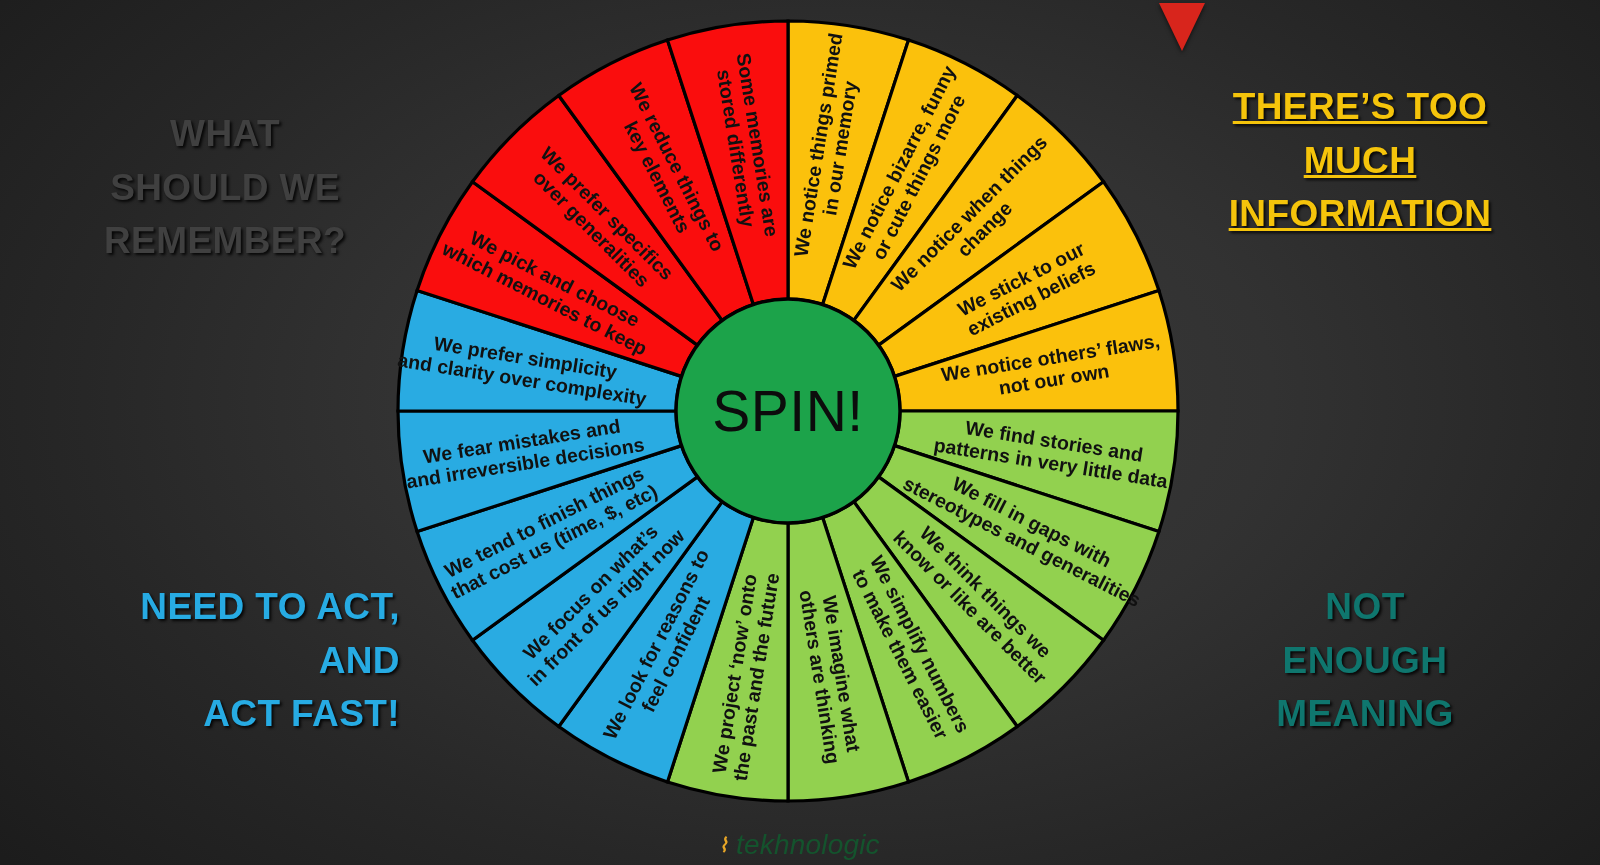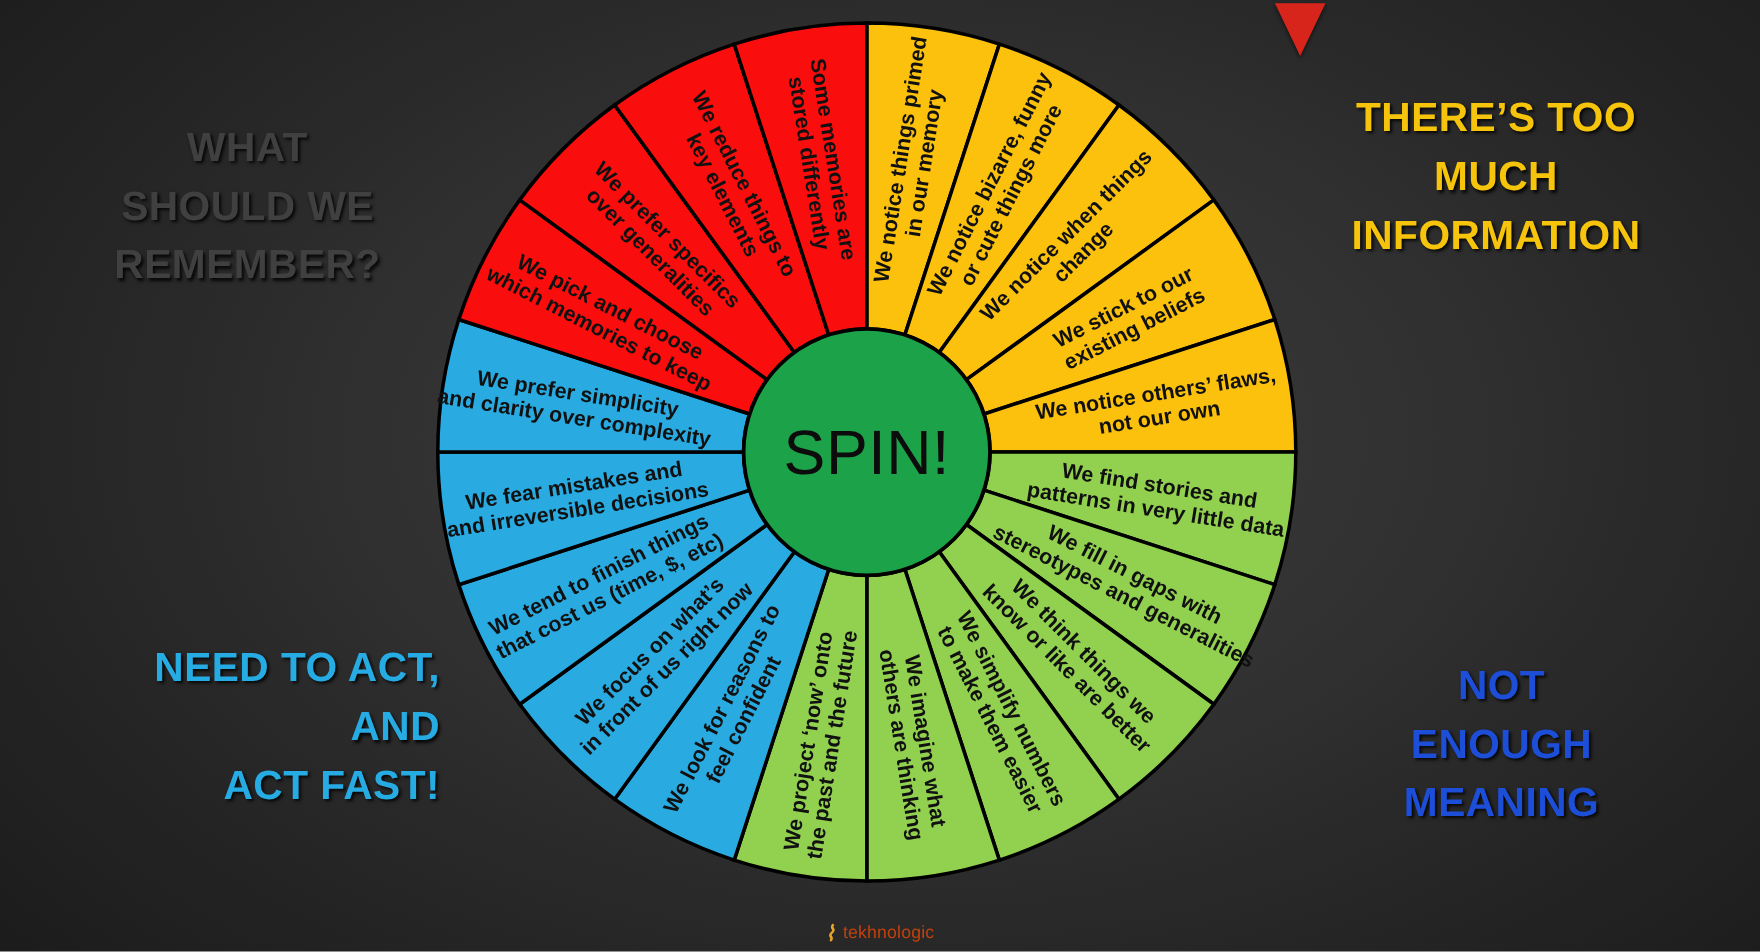--- a/index.html
+++ b/index.html
@@ -19,23 +19,23 @@
     font-weight:bold;
     font-size:37px;
     line-height:1.45;
     letter-spacing:.4px;
     text-align:center;
     white-space:pre-line;
     text-shadow:2px 2px 3px rgba(0,0,0,.85);
     user-select:none;
   }
   #label-remember{ left:60px;  top:80px;  width:330px; color:#404040; text-align:center;margin-top:27px;}
-  #label-information{ right:50px; top:80px; width:380px; color:#F5C40B; }
+  #label-information{ right:50px; top:80px; width:380px; color:#F5C40B;text-decoration:underline; }
   #label-act{ left:50px;  top:580px; width:350px; color:#27ABE3;text-align:right; }
-  #label-meaning{ right:80px; top:596px; width:310px; color:#1d4ed8; }
+  #label-meaning{ right:80px; top:580px; width:310px; color:#0f766e; }
 
   
   #wheel-wrap{
     position:absolute;
     left:394px; top:17px;
     width:788px; height:788px;
   }
   #wheel-svg{display:block;width:788px;height:788px;}
   .seg-path{stroke:#000;stroke-width:3.2;}
   .seg-text{
@@ -71,21 +71,21 @@
     left:0;right:0;bottom:6px;
     display:flex;align-items:center;justify-content:center;gap:6px;
     user-select:none;
   }
   #brand-mark{
     font-size:20px;font-weight:bold;color:#E8A626;
     transform:skewX(-12deg);
     line-height:1;
   }
   #brand-name{
-    font-size:16px;color:#c2410c;letter-spacing:.2px;line-height:1;
+    font-size:28px;color:#14532d;letter-spacing:.2px;line-height:1;font-style:italic;
   }
 </style>
 </head>
 <body>
 
 <div id="stage">
 
   <div class="corner-label" id="label-remember">WHAT
 SHOULD WE
 REMEMBER?</div>

